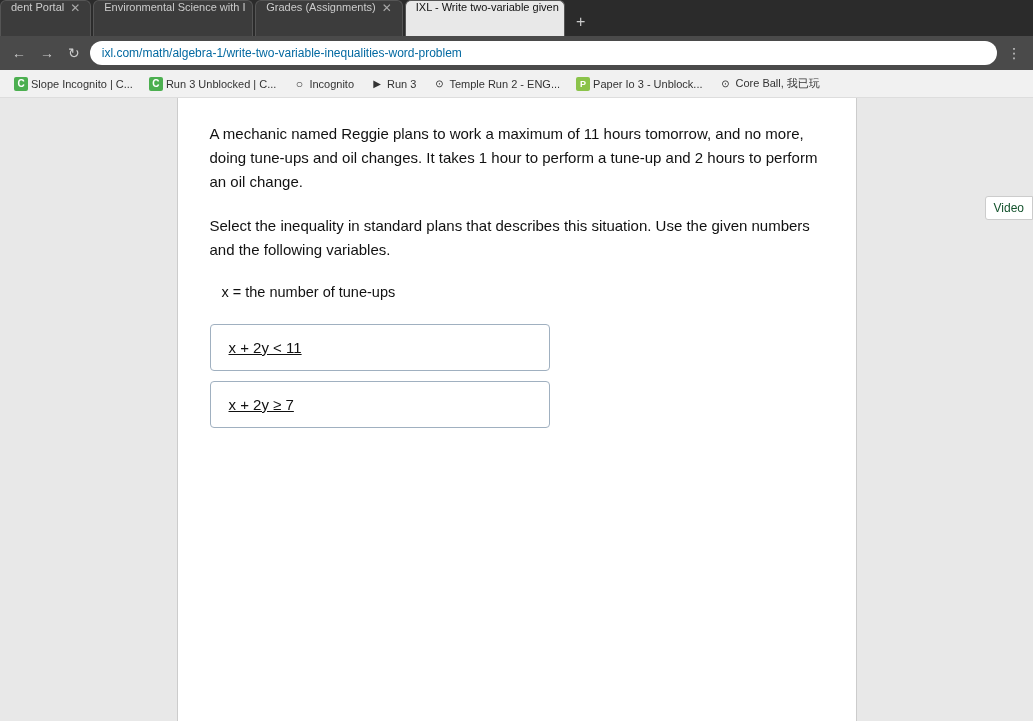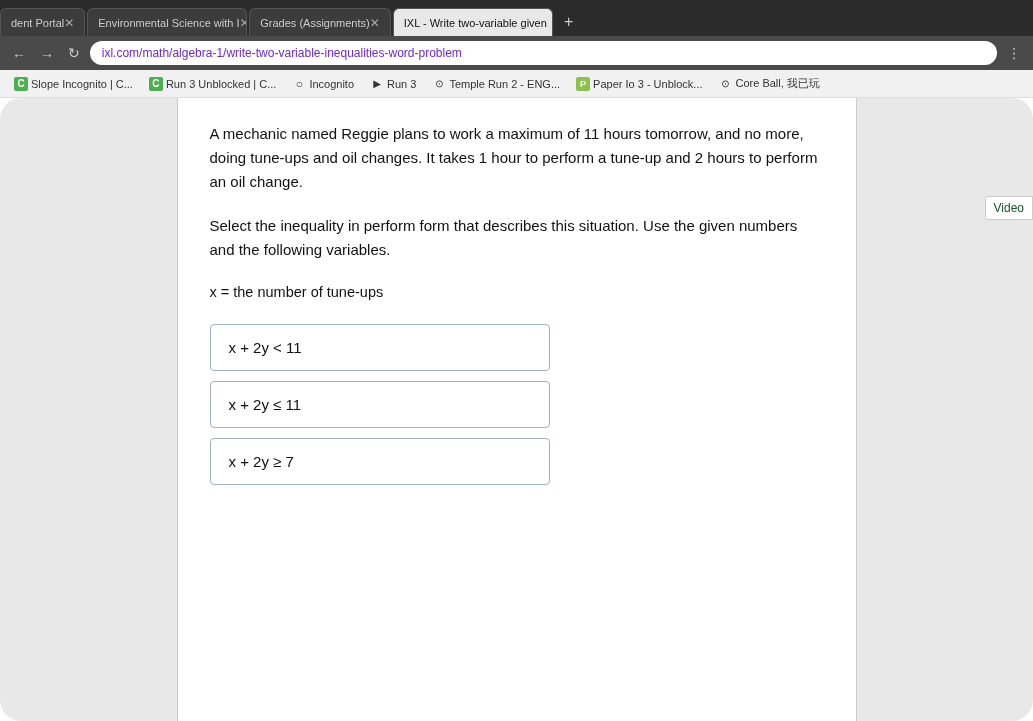--- a/index.html
+++ b/index.html
@@ -9,34 +9,34 @@
     .tab-bar {
       display: flex;
       align-items: flex-end;
       background: #2b2b2b;
       padding: 6px 0 0 0;
       height: 36px;
       overflow: hidden;
     }
     .tab {
       display: flex;
-      align-items: center;
-      height: 28px;
+      height: 36px;
       padding: 0 10px;
       border-radius: 6px 6px 0 0;
       font-size: 11px;
       color: #ccc;
       background: #3c3c3c;
       border: 1px solid #555;
       border-bottom: none;
       margin-right: 2px;
       max-width: 160px;
       white-space: nowrap;
       overflow: hidden;
       text-overflow: ellipsis;
+      gap: 6px;
     }
     .tab.active {
       background: #e8e8e8;
       color: #111;
     }
     .tab-close {
       font-size: 12px;
       color: #aaa;
       cursor: pointer;
       flex-shrink: 0;
@@ -61,21 +61,21 @@
       height: 34px;
       gap: 6px;
     }
     .address-input {
       flex: 1;
       background: #fff;
       border: none;
       border-radius: 12px;
       padding: 3px 12px;
       font-size: 12px;
-      color: #6d28d9;
+      color: #0369a1;
       height: 24px;
     }
     .nav-btn {
       color: #ccc;
       font-size: 14px;
       cursor: pointer;
       padding: 2px 4px;
     }
 
     
@@ -104,61 +104,62 @@
 
     
     .content-area {
       background: #e8e8e8;
       width: 100%;
       height: calc(721px - 36px - 34px - 28px);
       display: flex;
       justify-content: center;
       padding: 0;
       overflow: auto;
-      border-radius: 21px;
     }
     .content-panel {
       background: #fff;
       width: 100%;
       max-width: 680px;
       padding: 24px 32px;
       border-left: 1px solid #ccc;
       border-right: 1px solid #ccc;
       min-height: 100%;
     }
 
     .problem-text {
       font-size: 15px;
       line-height: 1.6;
       color: #111;
       margin-bottom: 20px;
     }
 
     .variable-section {
       margin-bottom: 20px;
+      margin-left: 12px;
     }
     .variable-def {
       font-size: 14.5px;
       color: #111;
       margin-bottom: 6px;
       line-height: 1.5;
     }
 
     .answer-option {
       display: flex;
       align-items: center;
       border: 1.5px solid #a0b0c0;
       border-radius: 4px;
       padding: 14px 18px;
       margin-bottom: 10px;
       width: 340px;
       font-size: 15px;
       color: #111;
       cursor: pointer;
       background: #fff;
+      text-decoration: underline;
     }
 
     .video-tab {
       position: absolute;
       right: 0;
       top: 98px;
       background: #fff;
       border: 1px solid #ccc;
       padding: 4px 8px;
       font-size: 12px;
@@ -224,33 +225,30 @@
   </div>
   <div class="bookmark-item">
     <span class="bookmark-icon" style="font-size:10px;display:flex;align-items:center;justify-content:center;">⊙</span>
     <span>Core Ball, 我已玩</span>
   </div>
 </div>
 
 <div class="content-area" style="position:relative;">
   <div class="content-panel">
     <p class="problem-text">A mechanic named Reggie plans to work a maximum of 11 hours tomorrow, and no more, doing tune-ups and oil changes. It takes 1 hour to perform a tune-up and 2 hours to perform an oil change.</p>
-    <p class="problem-text">Select the inequality in perform form that describes this situation. Use the given numbers and the following variables.</p>
+    <p class="problem-text">Select the inequality in standard plans that describes this situation. Use the given numbers and the following variables.</p>
 
     <div class="variable-section">
       <p class="variable-def">x = the number of tune-ups</p>
     </div>
 
     <div class="answer-option">
       <span>x + 2y &lt; 11</span>
     </div>
     <div class="answer-option">
-      <span>x + 2y ≤ 11</span>
-    </div>
-    <div class="answer-option">
       <span>x + 2y ≥ 7</span>
     </div>
   </div>
 
   <div class="video-tab">
     <span>Video</span>
   </div>
 </div>
 
 </body></html>

